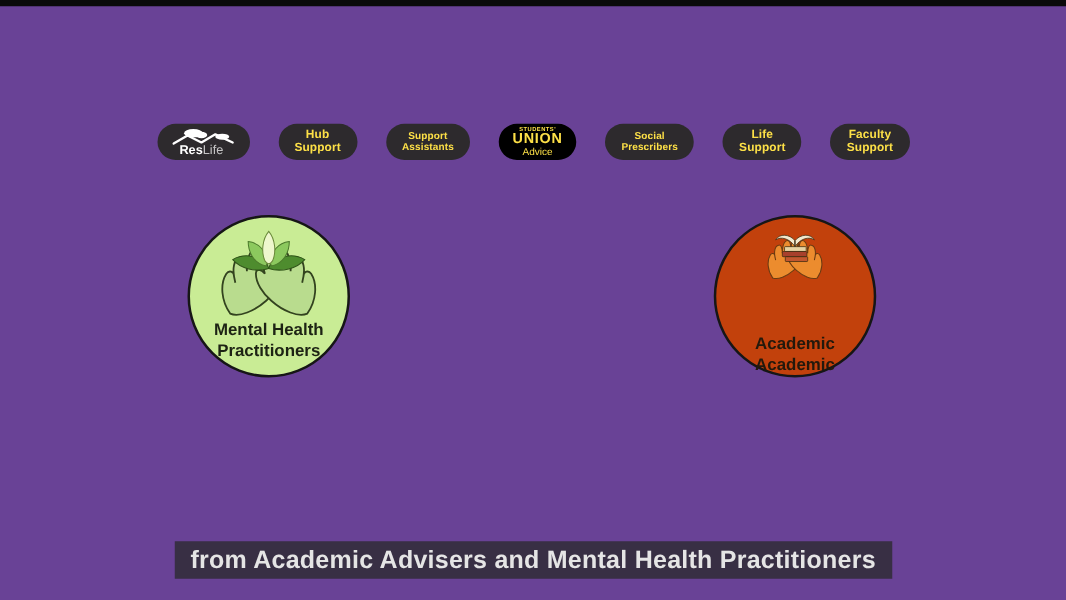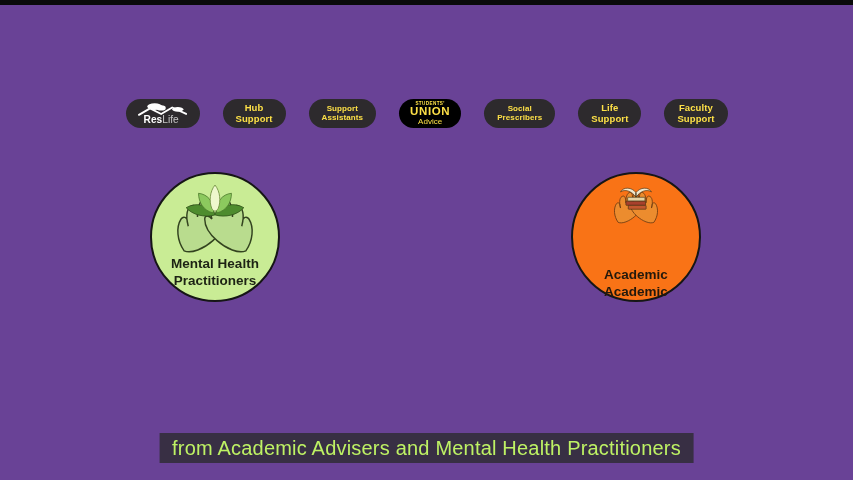--- a/index.html
+++ b/index.html
@@ -29,34 +29,34 @@
   .su .su-bot{font-size:8px;font-weight:400;line-height:1.1;}
   .pill.reslife{padding:0 9px;}
 
   
   .circle{
     position:absolute;width:130px;height:130px;border-radius:50%;
     border:2px solid #161616;box-sizing:border-box;
     display:flex;flex-direction:column;align-items:center;
   }
   .circle.green{left:150px;top:172px;background:#c9ec95;}
-  .circle.orange{left:571px;top:172px;background:#f97316;gap:41px;}
+  .circle.orange{left:571px;top:172px;background:#c2410c;gap:41px;}
   .circle svg{margin-top:9px;}
   .clabel{
     margin-top:0;text-align:center;color:#1d2314;
     font-size:13.5px;font-weight:700;line-height:1.27;
   }
   .circle.orange .clabel{color:#23190c;}
 
   
   .caption{
     position:absolute;top:433px;left:50%;transform:translateX(-50%);
     height:30px;line-height:30px;padding:0 13px;white-space:nowrap;
     background:rgba(48,44,54,0.85);
-    color:#bef264;font-size:20px;font-weight:400;letter-spacing:.2px;
+    color:#e5e5e5;font-size:20px;font-weight:700;letter-spacing:.2px;
   }
 </style>
 </head>
 <body>
 
 <div class="stage">
   <div class="letterbox top"></div>
 
   <div class="pills-row">
 

